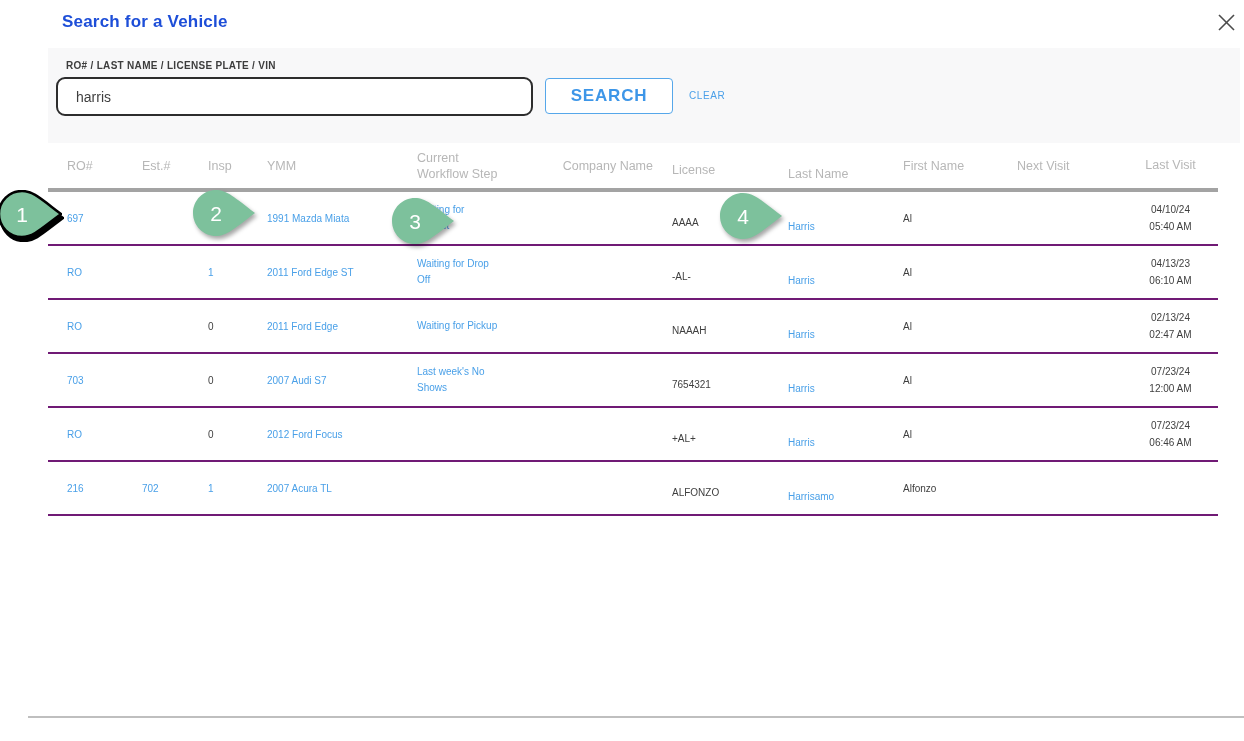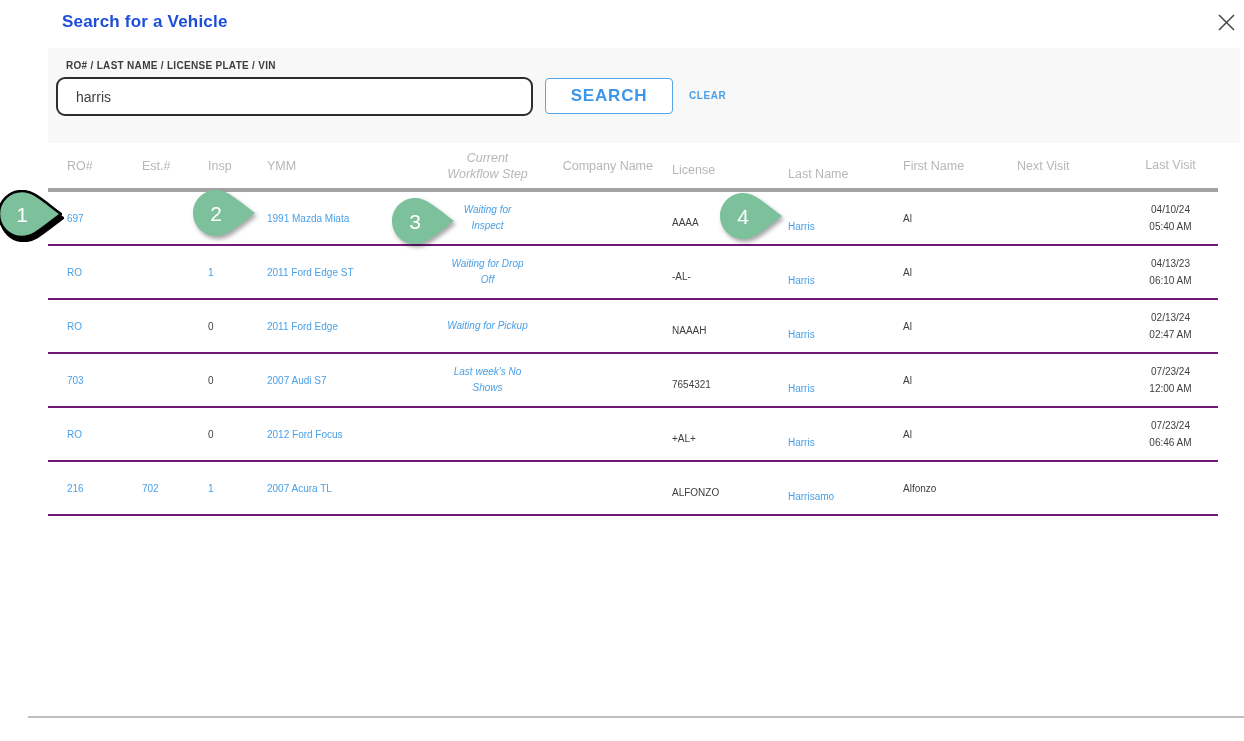--- a/index.html
+++ b/index.html
@@ -34,34 +34,34 @@
   }
   .search-btn{
     position:absolute;left:497px;top:30px;width:128px;height:36px;
     background:#ffffff;border:1px solid #56a7ea;border-radius:4px;
     color:#3d96e8;font-size:17px;font-weight:700;letter-spacing:.8px;
     cursor:pointer;font-family:"Liberation Sans", sans-serif;
   }
   .clear-btn{
     position:absolute;left:641px;top:42px;
     background:none;border:none;padding:0;cursor:pointer;
-    color:#4a9fe8;font-size:10px;font-weight:700;letter-spacing:.6px;
+    color:#4a9fe8;font-size:10px;font-weight:400;letter-spacing:.6px;
     font-family:"Liberation Sans", sans-serif;
   }
   
   .results-table{position:absolute;left:48px;top:143px;width:1170px;}
   .thead,.trow{
     display:grid;align-items:center;
     grid-template-columns:94px 66px 59px 150px 141px 95px 117px 115px 115px 105px 113px;
   }
   .thead{height:45px;border-bottom:4px solid #a3a3a3;color:#b7b7b7;font-size:12.5px;}
   .trow{height:52px;border-bottom:2px solid #701a75;font-size:10px;color:#3e3e3e;}
   .cell{white-space:nowrap;}
   .c1{padding-left:19px;}
-  .c5{text-align:center;white-space:pre-line;line-height:16px;font-style:italic;}
+  .c5{text-align:left;white-space:pre-line;line-height:16px;}
   .c6{text-align:right;white-space:pre-line;line-height:16px;}
   .c7{padding-left:19px;margin-top:8px;}
   .c8{padding-left:18px;margin-top:17px;}
   .c9{padding-left:18px;}
   .c10{padding-left:17px;}
   .c11{padding-left:18px;white-space:pre-line;line-height:17px;text-align:center;}
   .link{color:#4aa0e8;cursor:pointer;}
   
   .marker{position:absolute;width:64px;height:48px;pointer-events:none;}
   .marker svg{display:block;}

